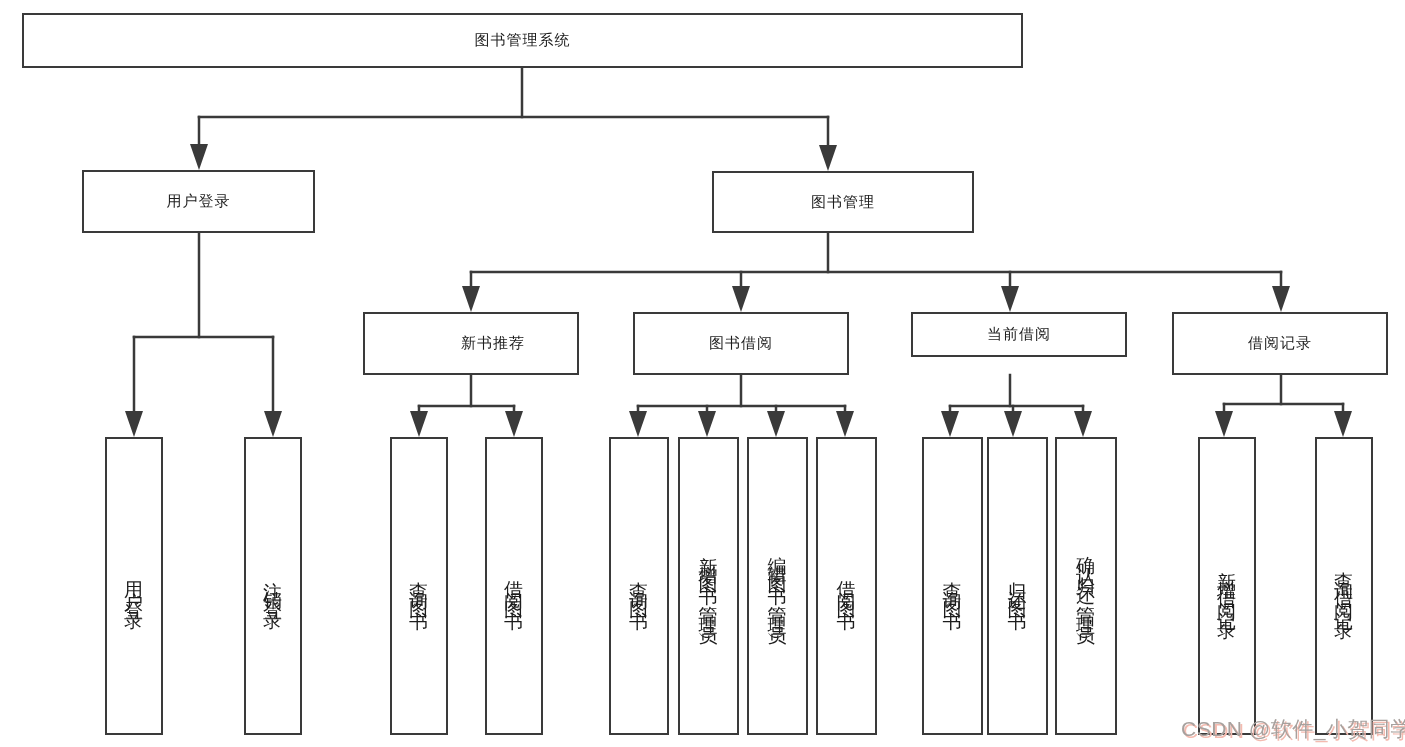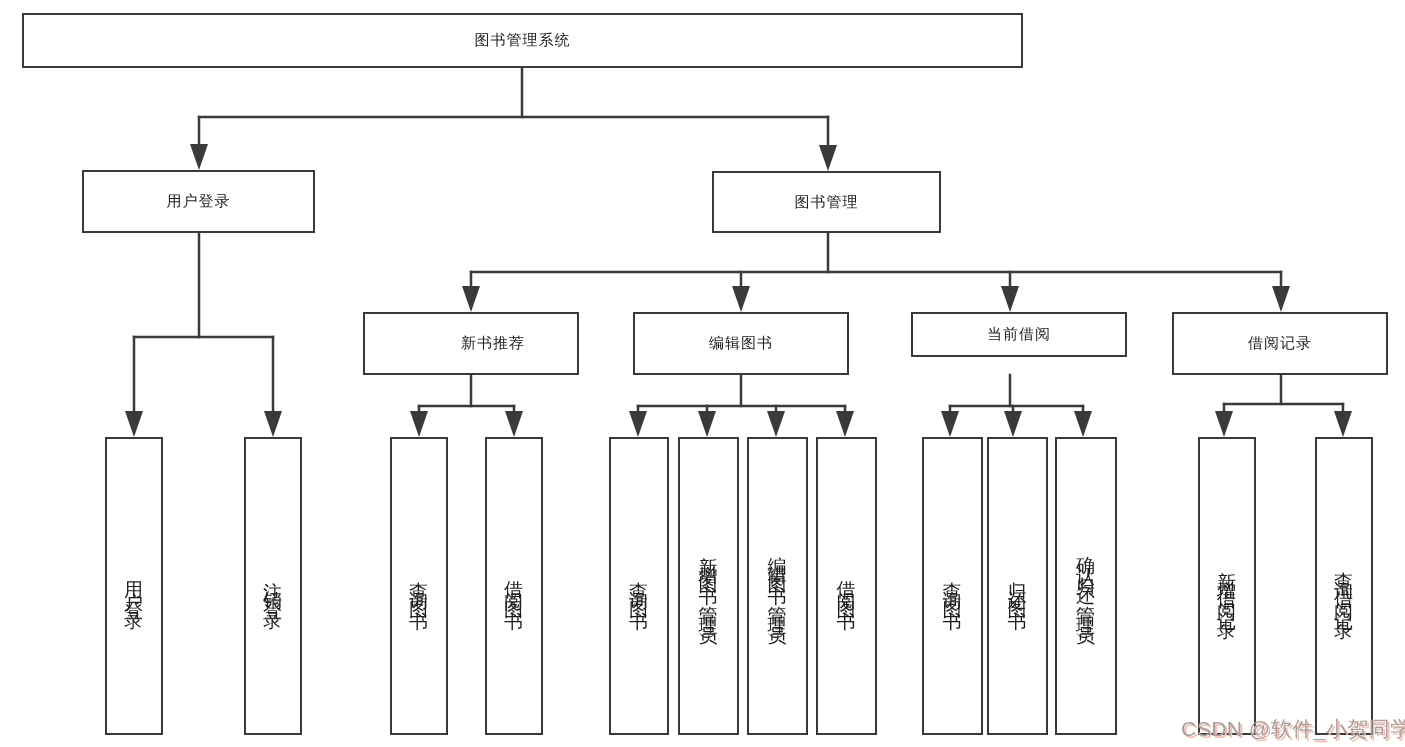--- a/index.html
+++ b/index.html
@@ -133,24 +133,24 @@
       <line class="cl" x1="1224" y1="404" x2="1224" y2="416"></line>
       <path class="ah" d="M 1215 411 L 1233 411 L 1224 437 Z"></path>
       <line class="cl" x1="1343" y1="404" x2="1343" y2="416"></line>
       <path class="ah" d="M 1334 411 L 1352 411 L 1343 437 Z"></path>
     </g>
   </svg>
 
   <div class="node hnode" style="left:22px; top:13px; width:1001px; height:55px;">图书管理系统</div>
 
   <div class="node hnode" style="left:82px; top:170px; width:233px; height:63px;">用户登录</div>
-  <div class="node hnode" style="left:712px; top:171px; width:229px; height:62px;">图书管理</div>
+  <div class="node hnode" style="left:712px; top:171px; width:262px; height:62px;">图书管理</div>
 
   <div class="node hnode" style="left:363px; top:312px; width:216px; height:63px;padding-left:44px;">新书推荐</div>
-  <div class="node hnode" style="left:633px; top:312px; width:216px; height:63px;">编辑图书</div>
+  <div class="node hnode" style="left:633px; top:312px; width:216px; height:63px;">图书借阅</div>
   <div class="node hnode" style="left:902px; top:312px; width:216px; height:45px;margin-left:9px;">当前借阅</div>
   <div class="node hnode" style="left:1172px; top:312px; width:216px; height:63px;">借阅记录</div>
 
   <div class="node vnode" style="left:105px; top:437px; width:58px; height:298px;">用户登录</div>
   <div class="node vnode" style="left:244px; top:437px; width:58px; height:298px;">注销登录</div>
 
   <div class="node vnode" style="left:390px; top:437px; width:58px; height:298px;">查询图书</div>
   <div class="node vnode" style="left:485px; top:437px; width:58px; height:298px;">借阅图书</div>
 
   <div class="node vnode" style="left:609px; top:437px; width:60px; height:298px;">查询图书</div>

